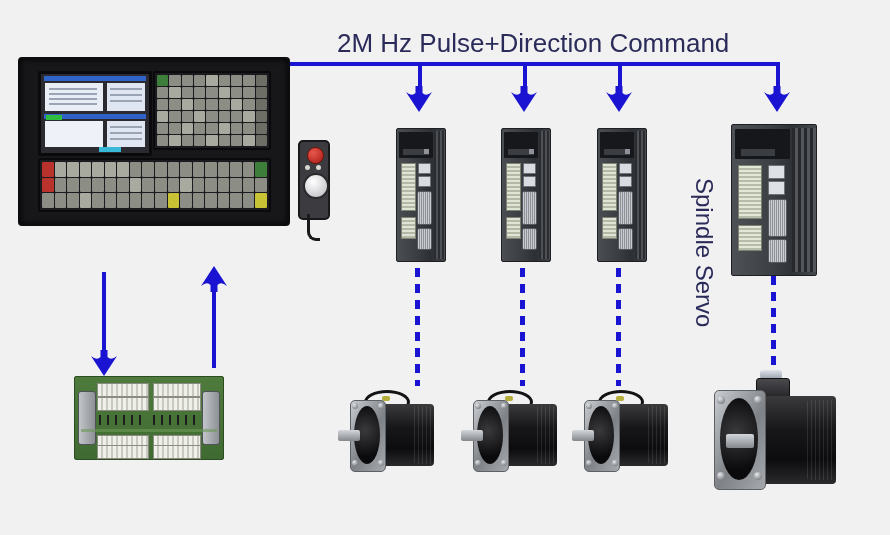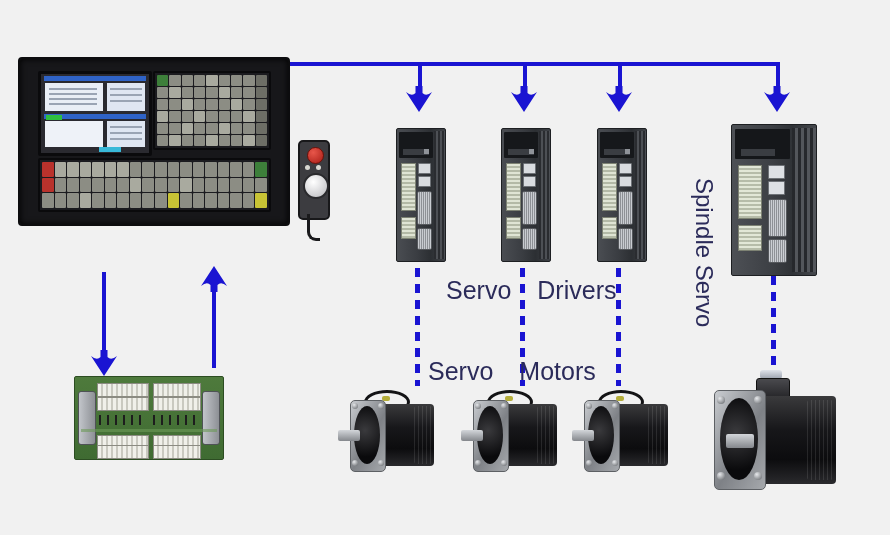--- a/index.html
+++ b/index.html
@@ -306,20 +306,21 @@
   }
   .m-yellow {
     position:absolute; width:8px; height:5px; background:#b4ad3a; border-radius:2px;
   }
 </style>
 </head>
 <body>
 
 <div class="stage">
 
+  <div class="label" id="bus-title">2M Hz Pulse+Direction Command</div>
 
   <div class="wire h-bus" style="left:286px; top:62px; width:494px;"></div>
 
   <div class="wire v-drop" style="left:418px; top:62px; height:28px;"></div>
   <div class="wire v-drop" style="left:523px; top:62px; height:28px;"></div>
   <div class="wire v-drop" style="left:618px; top:62px; height:28px;"></div>
   <div class="wire v-drop" style="left:776px; top:62px; height:28px;"></div>
 
   <div class="arrow-down" style="left:404px; top:86px;">
     <svg width="30" height="26" viewBox="0 0 30 26">
@@ -354,27 +355,21 @@
     <svg width="30" height="26" viewBox="0 0 30 26">
         <path d="M15 0 L28 20 Q22 15 18.5 19 L18.5 26 L11.5 26 L11.5 19 Q8 15 2 20 Z" fill="#1a14d2"></path>
       </svg>
   </div>
 
   <div class="dash-v" style="left:415px; top:268px; height:118px;"></div>
   <div class="dash-v" style="left:520px; top:268px; height:118px;"></div>
   <div class="dash-v" style="left:616px; top:268px; height:118px;"></div>
   <div class="dash-v" style="left:771px; top:276px; height:106px;"></div>
 
-  <div class="label" id="servo-drivers-label">
-    <span>Servo</span><span class="word-gap"></span><span>Drivers</span>
-  </div>
-
-  <div class="label" id="servo-motors-label">
-    <span>Servo</span><span class="word-gap"></span><span>Motors</span>
-  </div>
+
 
   <div class="label" id="spindle-servo-label">Spindle Servo</div>
 
 
   <div id="cnc-controller">
     <div id="cnc-screen">
       <div class="scr-bar" style="top:2px;"></div>
       <div class="scr-panel" style="left:4px; top:9px; width:58px; height:28px;"></div>
       <div class="scr-line" style="left:8px; top:14px; width:48px;"></div>
       <div class="scr-line" style="left:8px; top:19px; width:48px;"></div>

